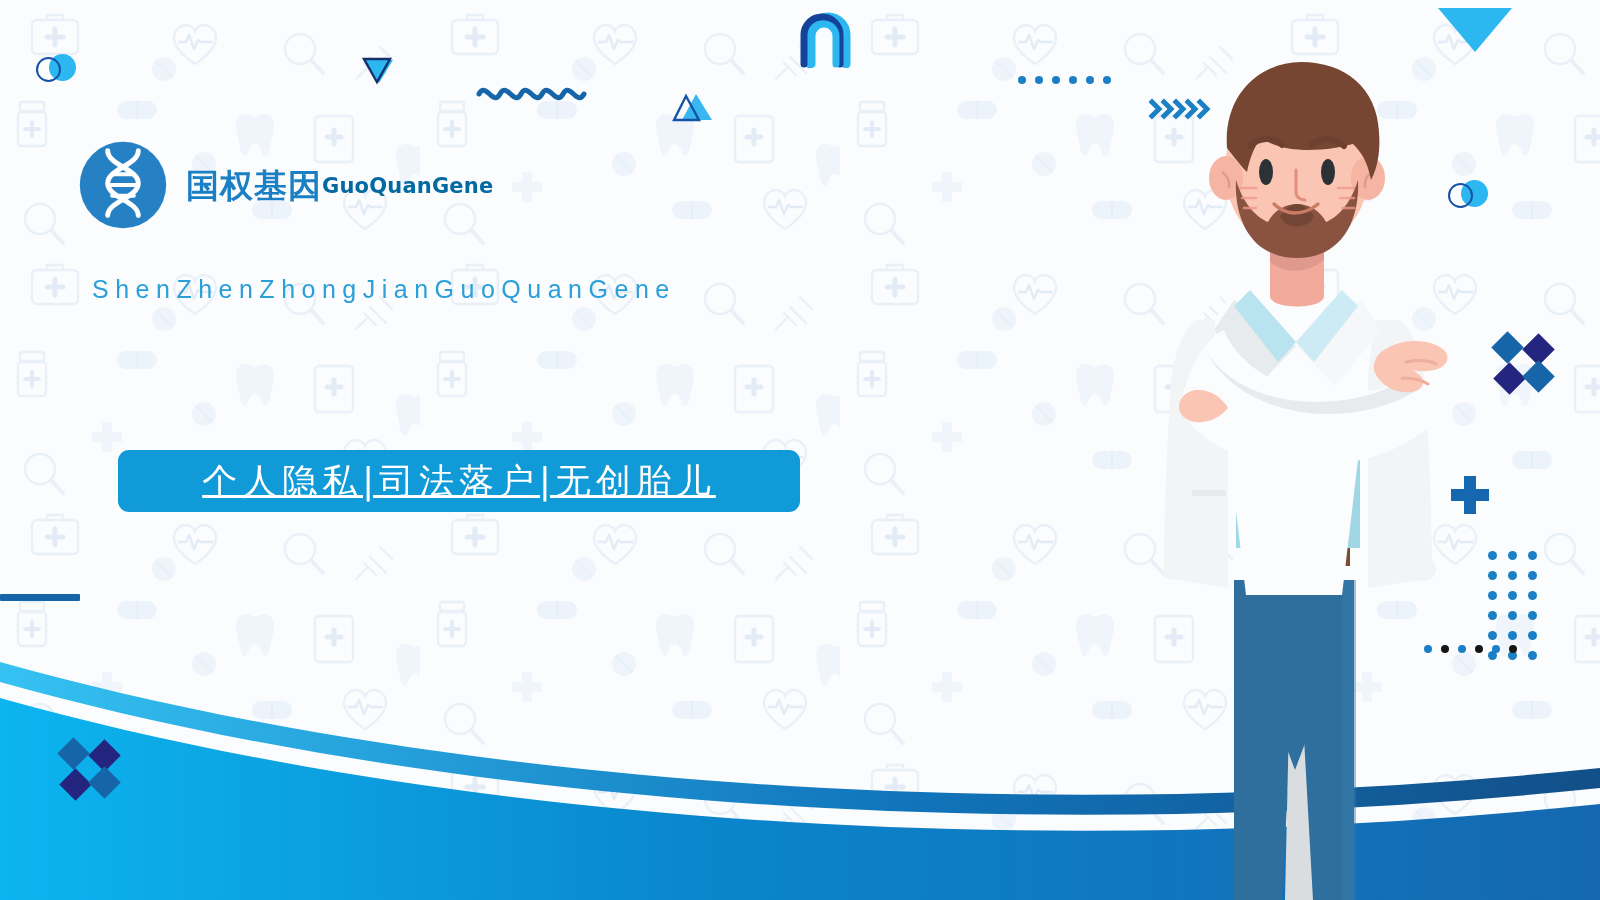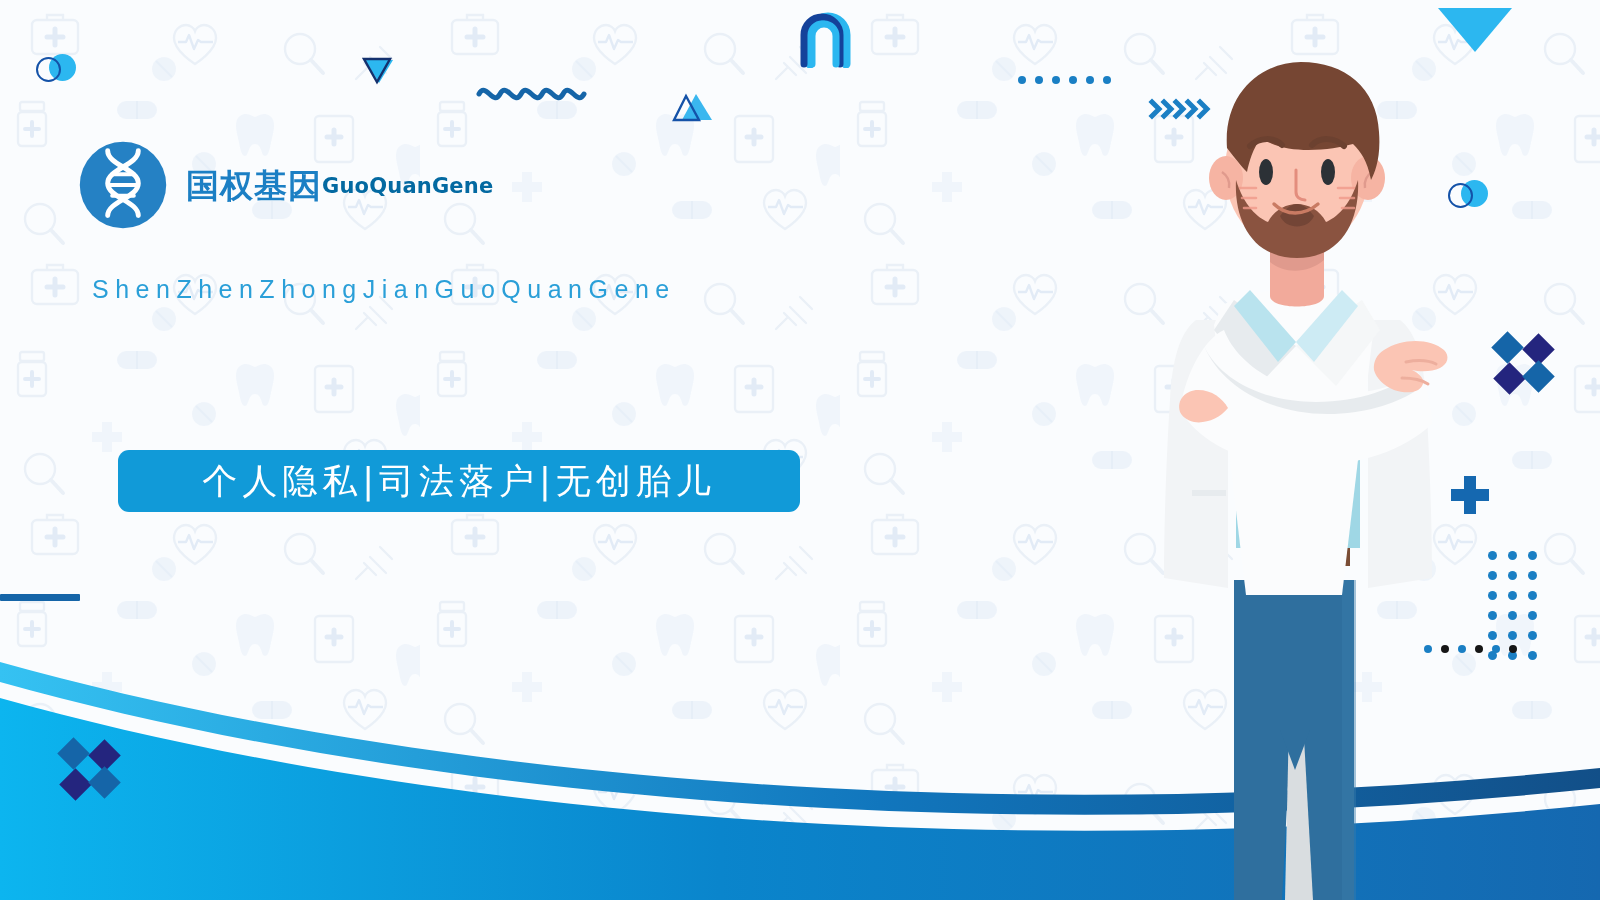--- a/index.html
+++ b/index.html
@@ -68,20 +68,21 @@
   .tagline{
     position:absolute;left:118px;top:450px;
     width:682px;height:62px;
     background:#119ad8;border-radius:11px;
     display:flex;align-items:center;justify-content:center;
   }
   .tagline-text{
     color:#fff;font-size:35px;letter-spacing:5px;
     font-family:"DejaVu Sans","Liberation Sans",sans-serif;
     white-space:nowrap;
+    text-decoration:underline;
   }
 
   
   .doctor{
     position:absolute;right:96px;bottom:0;
     width:420px;height:880px;
     pointer-events:none;
   }
 
   

